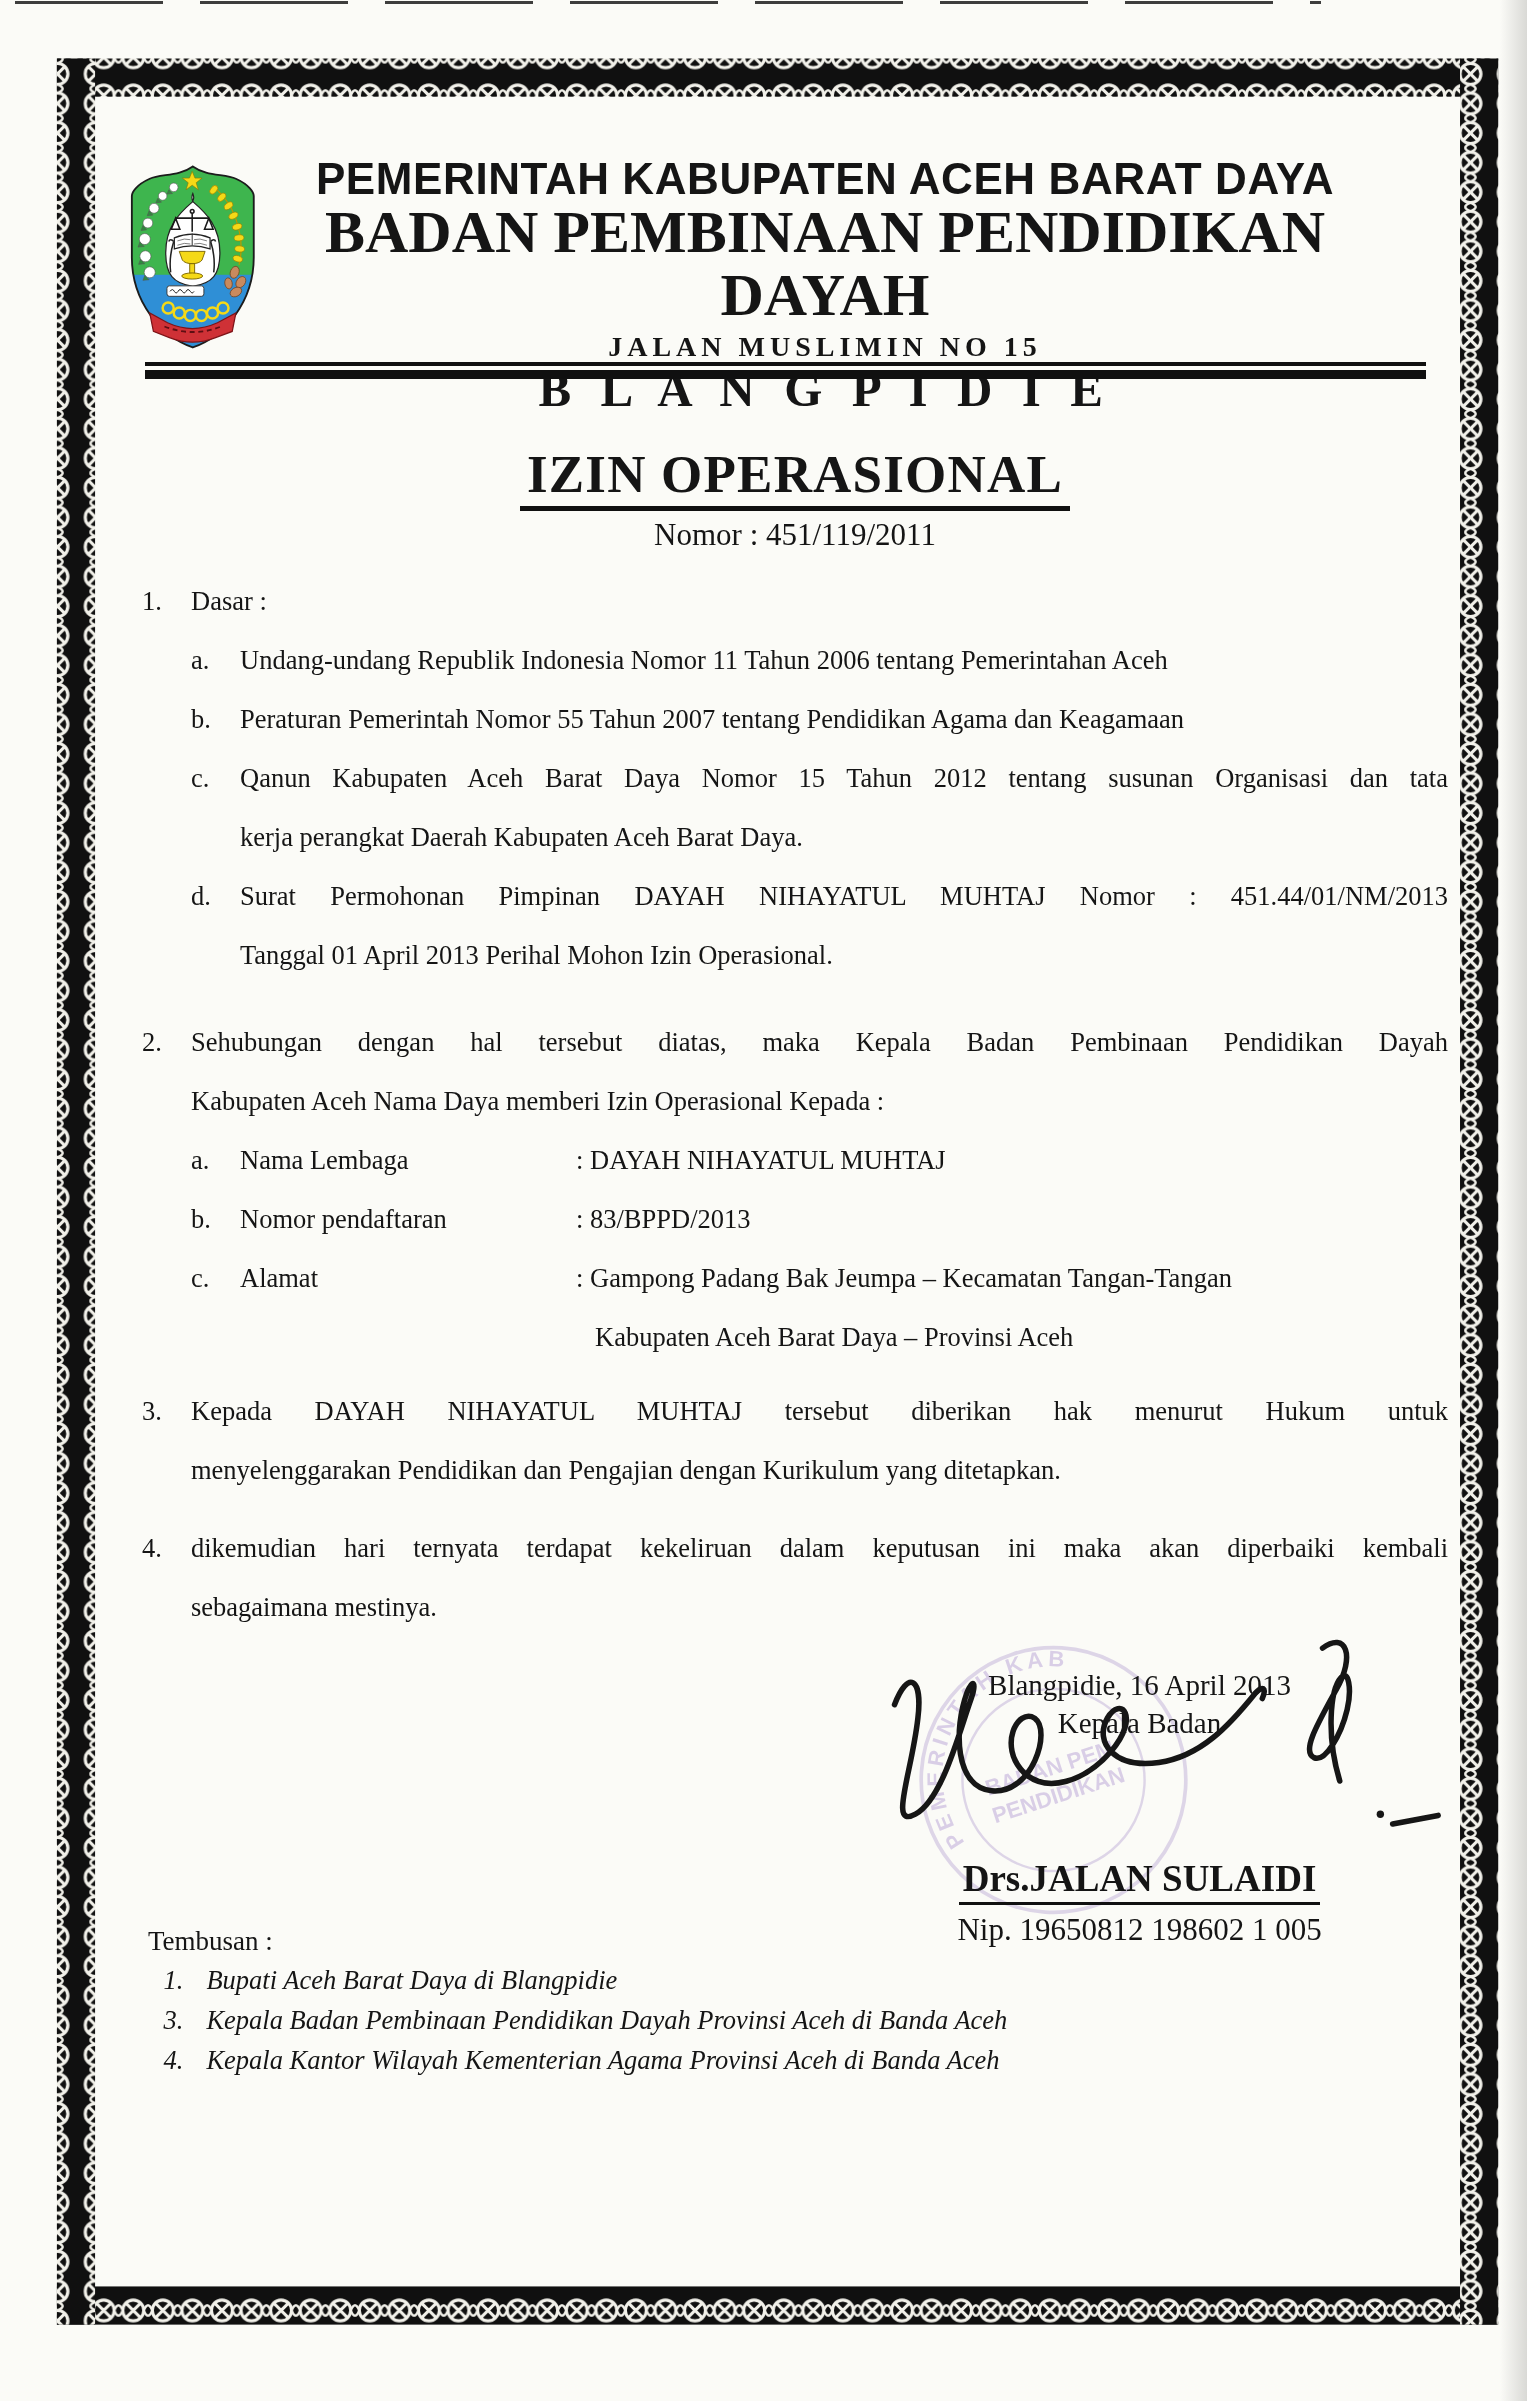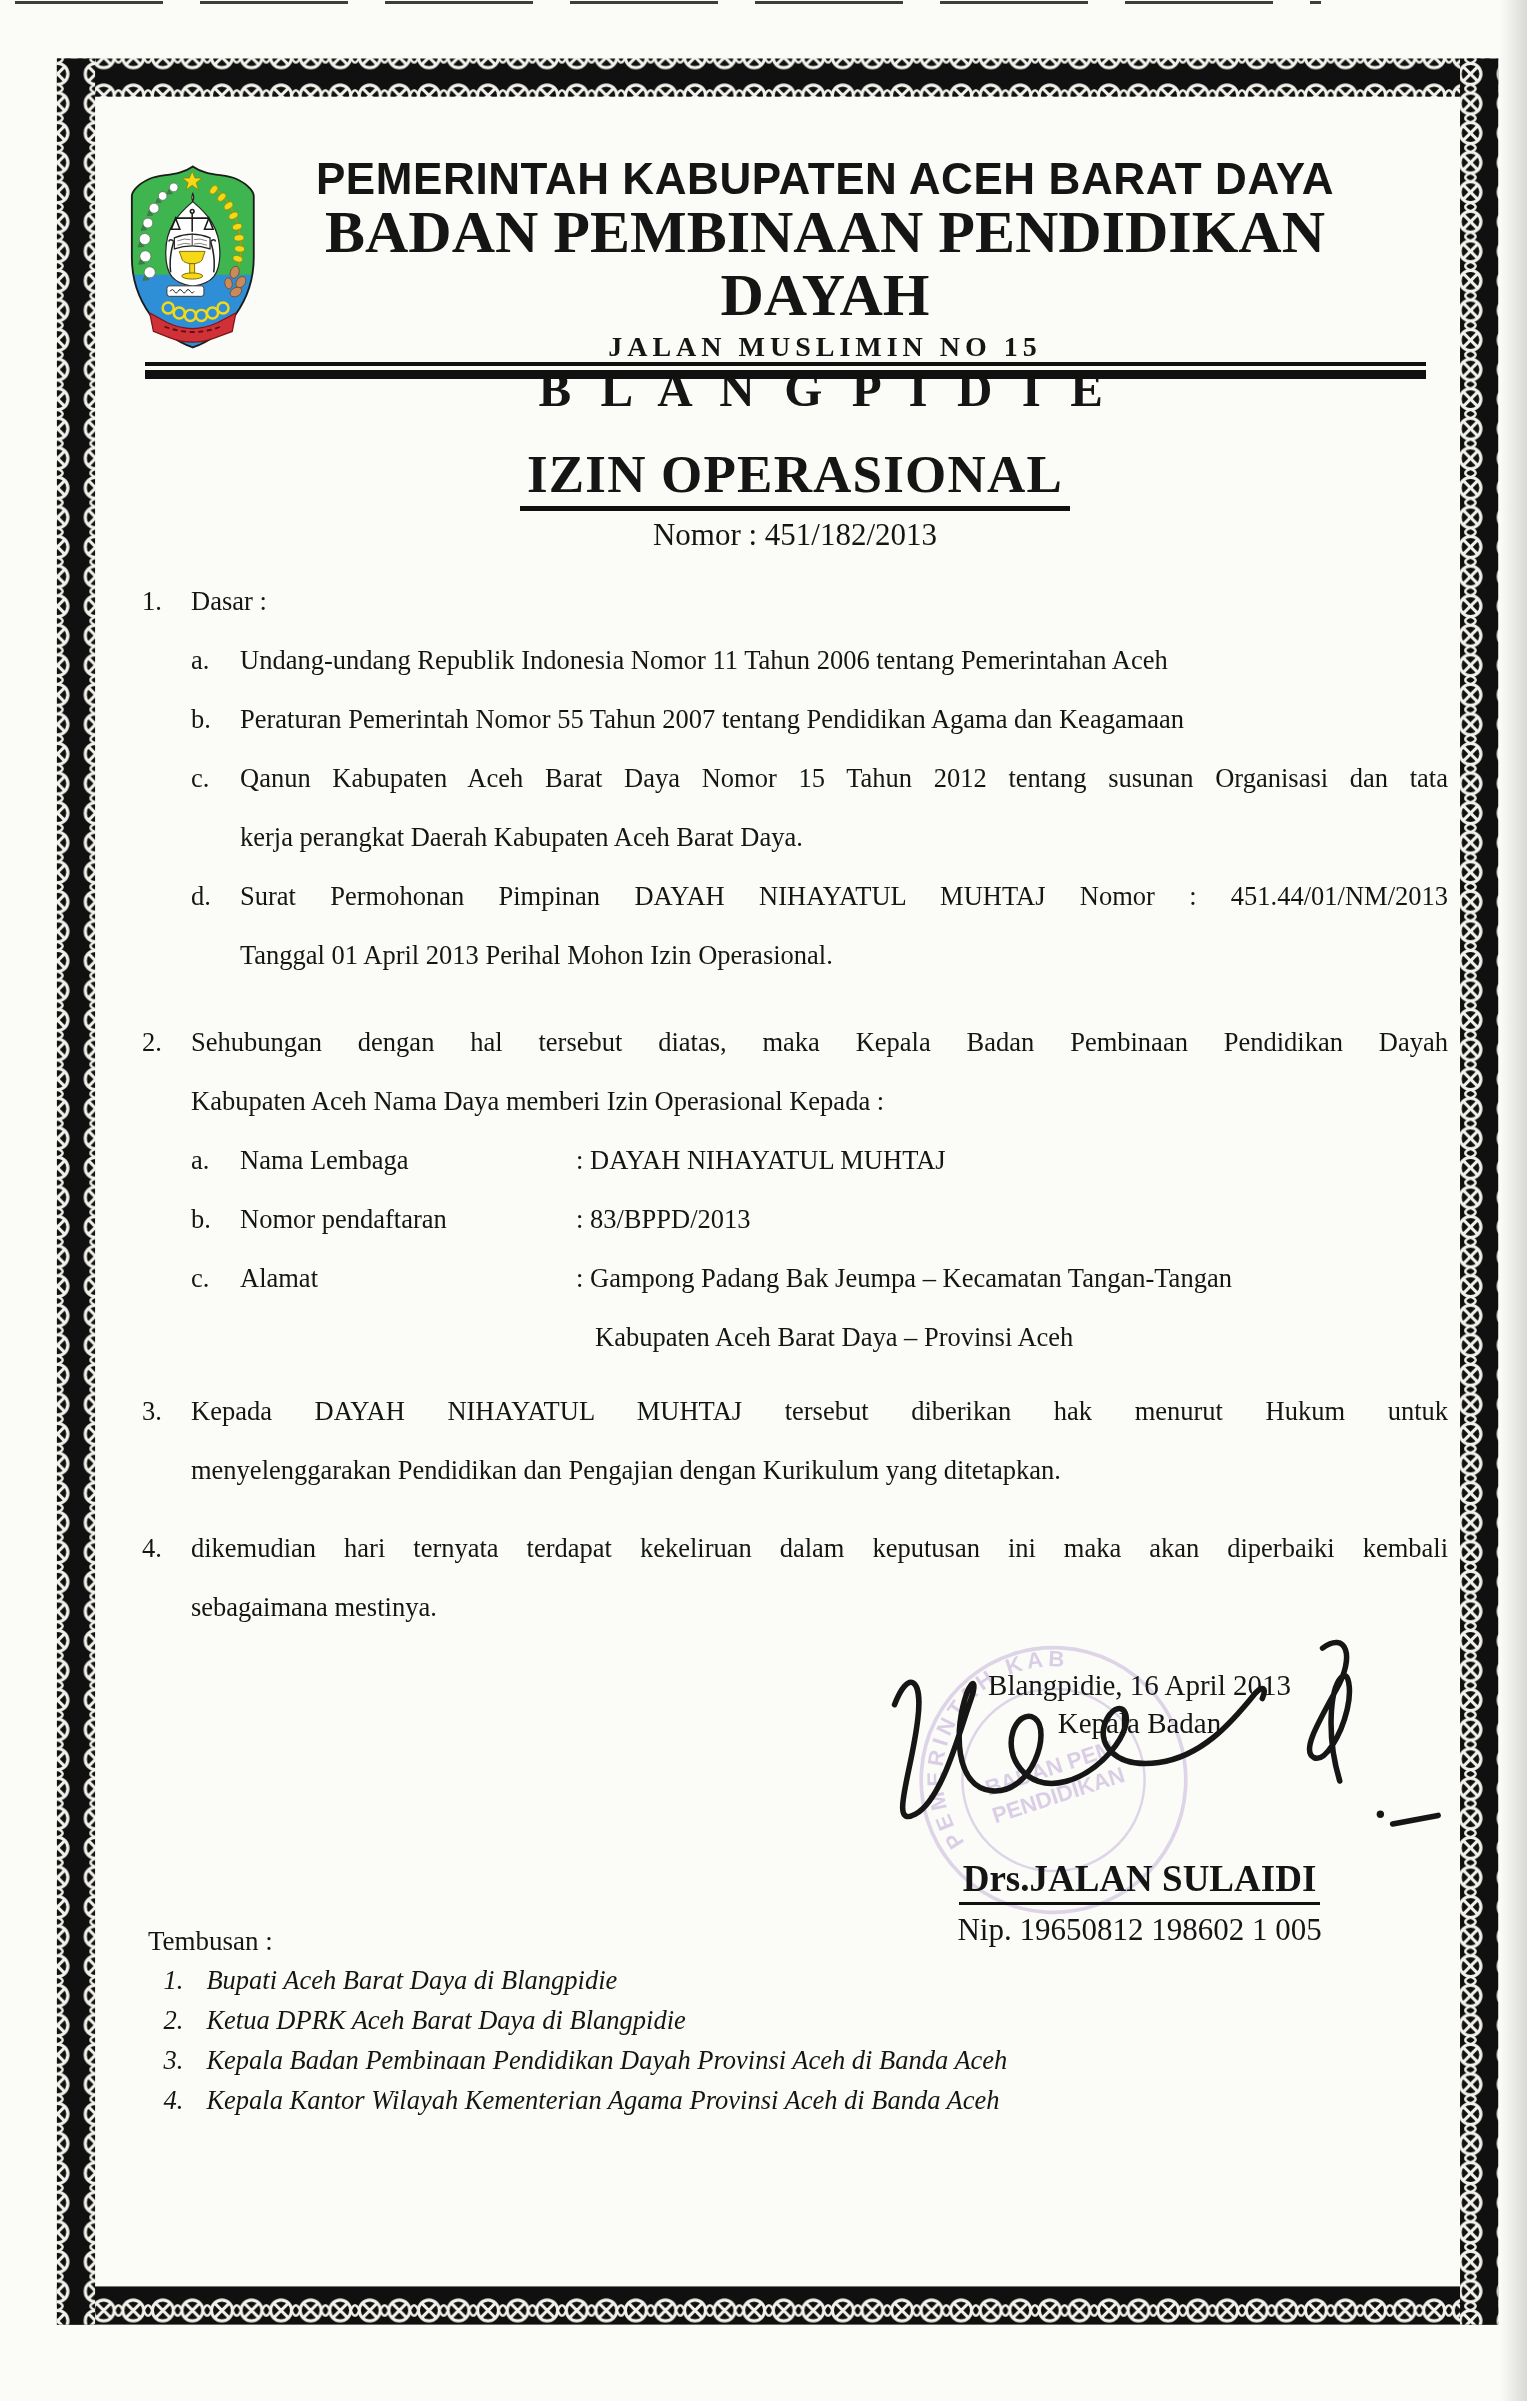--- a/index.html
+++ b/index.html
@@ -187,21 +187,21 @@
   <div class="kop-l3">JALAN MUSLIMIN NO 15</div>
   <div class="kop-l4">B L A N G P I D I E</div>
 </header>
 <div class="rule rule-thin"></div>
 <div class="rule rule-thick"></div>
 
 <main class="content">
   <div class="title-wrap">
     <span class="doc-title">IZIN OPERASIONAL</span>
   </div>
-  <div class="doc-nomor">Nomor :  451/182/2013</div>
+  <div class="doc-nomor">Nomor :  451/119/2011</div>
 
   <section class="body">
 
     <div class="item">
       <span class="num">1.</span>
       <div class="itext">
         <div>Dasar :</div>
         <div class="sub">
           <span class="sletter">a.</span>
           <div class="stext">
@@ -295,17 +295,16 @@
     <path d="M62,128 C84,70 108,84 100,150 C90,240 52,330 96,306 C140,282 168,170 186,120 C196,92 190,84 180,108 C158,168 160,262 220,268 C286,274 318,170 290,150 C262,132 230,196 272,238 C310,274 372,252 414,204 C462,148 430,112 408,150 C386,190 420,232 492,222 C560,212 606,162 648,110 C660,96 668,100 660,118"></path>
     <path d="M758,36 C796,8 812,48 780,104 C748,162 724,204 744,214 C762,222 788,178 798,136 C806,102 800,70 788,84 C770,104 764,180 786,252"></path>
     <line x1="872" y1="322" x2="946" y2="308"></line>
   </g>
   <circle cx="852" cy="306" r="6" fill="#161616"></circle>
 </svg>
 
 <footer class="temb">
   <div class="temb-label">Tembusan :</div>
   <div class="titem"><span class="tnum">1.</span><span>Bupati Aceh Barat Daya di Blangpidie</span></div>
-  <div class="titem"><span class="tnum">2.</span><span>Ketua DPRK Aceh Barat Daya di Blangpidie</span></div>
   <div class="titem"><span class="tnum">3.</span><span>Kepala Badan Pembinaan Pendidikan Dayah Provinsi Aceh di Banda Aceh</span></div>
   <div class="titem"><span class="tnum">4.</span><span>Kepala Kantor Wilayah Kementerian Agama Provinsi Aceh di Banda Aceh</span></div>
 </footer>
 
 
 </body></html>

